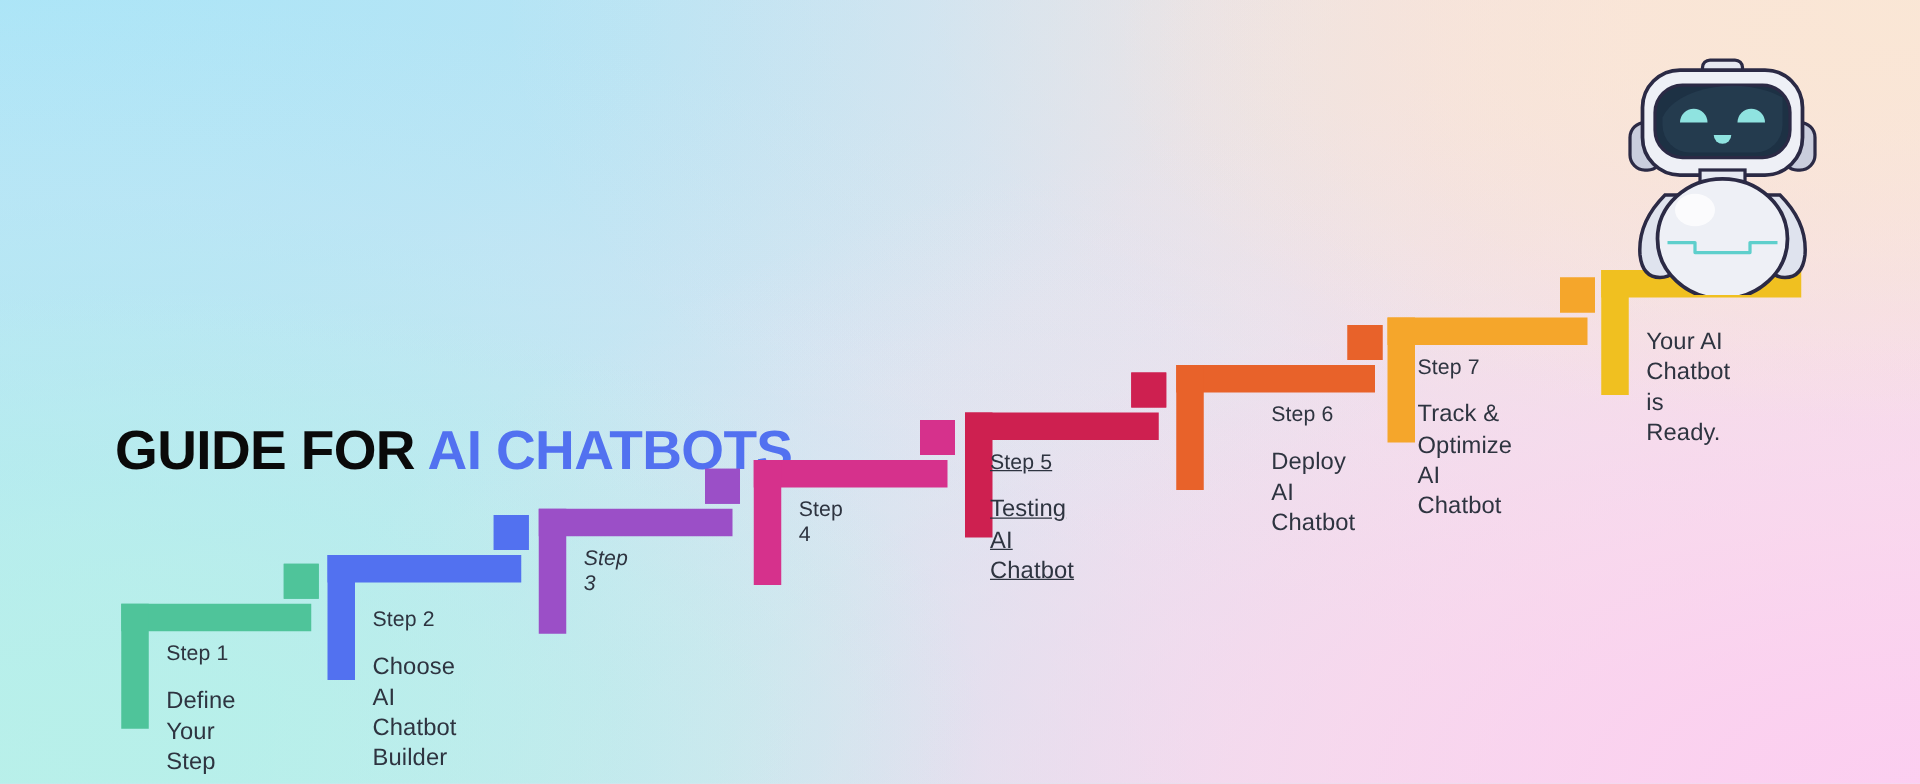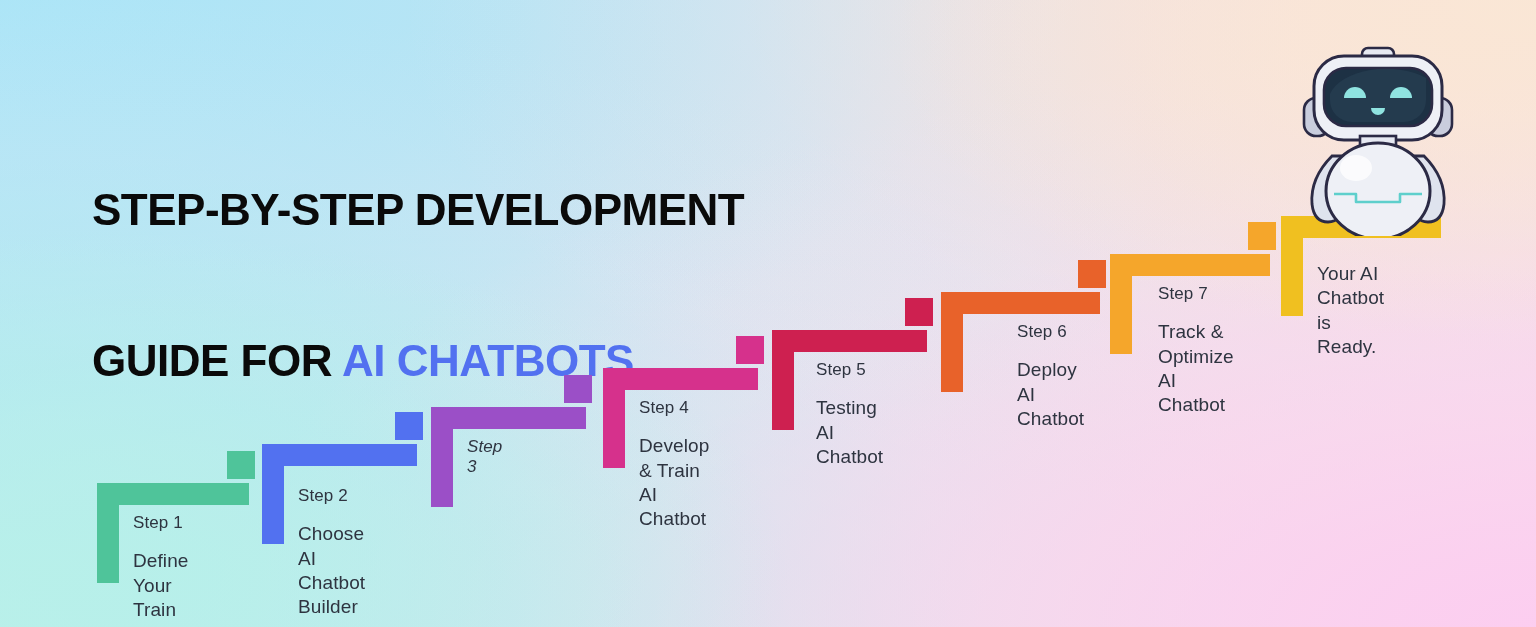--- a/index.html
+++ b/index.html
@@ -89,33 +89,33 @@
   .robot { position:absolute; left:1286px; top:36px; width:184px; height:200px; }
 </style>
 </head>
 <body>
 
 <div id="canvas">
   <div class="bg-base"></div>
   <div class="bg-soft"></div>
 
   <h1 class="title">
-    <span>STEP-BY-STEP DEVELOPMENT</span><br>
+    <br>
     <span>GUIDE FOR </span><span class="accent">AI CHATBOTS</span>
   </h1>
 
   <div id="steps-root">
       <div class="step" style="left: 97px; top: 483px;">
         <div class="arm-h" style="width: 152px; background: rgb(79, 196, 154);"></div>
         <div class="arm-v" style="height: 100px; background: rgb(79, 196, 154);"></div>
         <div class="tri" style="left: 130px; top: -32px; border-width: 28px 28px 0px 0px; border-top-color: rgb(79, 196, 154); border-right-color: rgb(79, 196, 154);"></div>
         <div class="txt" style="left: 36px; top: 30px;">
           <div class="num">Step 1</div>
           <div class="label">Define
-Your Train</div>
+Your Step</div>
         </div>
       </div>
       <div class="step" style="left: 262px; top: 444px;">
         <div class="arm-h" style="width: 155px; background: rgb(82, 113, 240);"></div>
         <div class="arm-v" style="height: 100px; background: rgb(82, 113, 240);"></div>
         <div class="tri" style="left: 133px; top: -32px; border-width: 28px 28px 0px 0px; border-top-color: rgb(82, 113, 240); border-right-color: rgb(82, 113, 240);"></div>
         <div class="txt" style="left: 36px; top: 42px;">
           <div class="num">Step 2</div>
           <div class="label">Choose AI
 Chatbot
@@ -129,49 +129,47 @@
         <div class="txt" style="left: 36px; top: 30px; font-style: italic;">
           <div class="num">Step 3</div>
         </div>
       </div>
       <div class="step" style="left: 603px; top: 368px;">
         <div class="arm-h" style="width: 155px; background: rgb(214, 49, 140);"></div>
         <div class="arm-v" style="height: 100px; background: rgb(214, 49, 140);"></div>
         <div class="tri" style="left: 133px; top: -32px; border-width: 28px 28px 0px 0px; border-top-color: rgb(214, 49, 140); border-right-color: rgb(214, 49, 140);"></div>
         <div class="txt" style="left: 36px; top: 30px;">
           <div class="num">Step 4</div>
-          <div class="label">Develop &amp; Train
-AI Chatbot</div>
         </div>
       </div>
       <div class="step" style="left: 772px; top: 330px;">
         <div class="arm-h" style="width: 155px; background: rgb(206, 32, 80);"></div>
         <div class="arm-v" style="height: 100px; background: rgb(206, 32, 80);"></div>
         <div class="tri" style="left: 133px; top: -32px; border-width: 28px 28px 0px 0px; border-top-color: rgb(206, 32, 80); border-right-color: rgb(206, 32, 80);"></div>
-        <div class="txt" style="left: 44px; top: 30px;">
+        <div class="txt" style="left: 20px; top: 30px; text-decoration: underline;">
           <div class="num">Step 5</div>
           <div class="label">Testing AI
 Chatbot</div>
         </div>
       </div>
       <div class="step" style="left: 941px; top: 292px;">
         <div class="arm-h" style="width: 159px; background: rgb(232, 98, 42);"></div>
         <div class="arm-v" style="height: 100px; background: rgb(232, 98, 42);"></div>
         <div class="tri" style="left: 137px; top: -32px; border-width: 28px 28px 0px 0px; border-top-color: rgb(232, 98, 42); border-right-color: rgb(232, 98, 42);"></div>
         <div class="txt" style="left: 36px; top: 30px; margin-left: 40px;">
           <div class="num">Step 6</div>
           <div class="label">Deploy AI
 Chatbot</div>
         </div>
       </div>
       <div class="step" style="left: 1110px; top: 254px;">
         <div class="arm-h" style="width: 160px; background: rgb(245, 166, 43);"></div>
         <div class="arm-v" style="height: 100px; background: rgb(245, 166, 43);"></div>
         <div class="tri" style="left: 138px; top: -32px; border-width: 28px 28px 0px 0px; border-top-color: rgb(245, 166, 43); border-right-color: rgb(245, 166, 43);"></div>
-        <div class="txt" style="left: 48px; top: 30px;">
+        <div class="txt" style="left: 24px; top: 30px;">
           <div class="num">Step 7</div>
           <div class="label">Track &amp;
 Optimize  AI
 Chatbot</div>
         </div>
       </div>
       <div class="step final" style="left: 1281px; top: 216px;">
         <div class="arm-h" style="width: 160px; background: rgb(240, 192, 32);"></div>
         <div class="arm-v" style="height: 100px; background: rgb(240, 192, 32);"></div>
         <div class="txt" style="left: 36px; top: 30px;">

